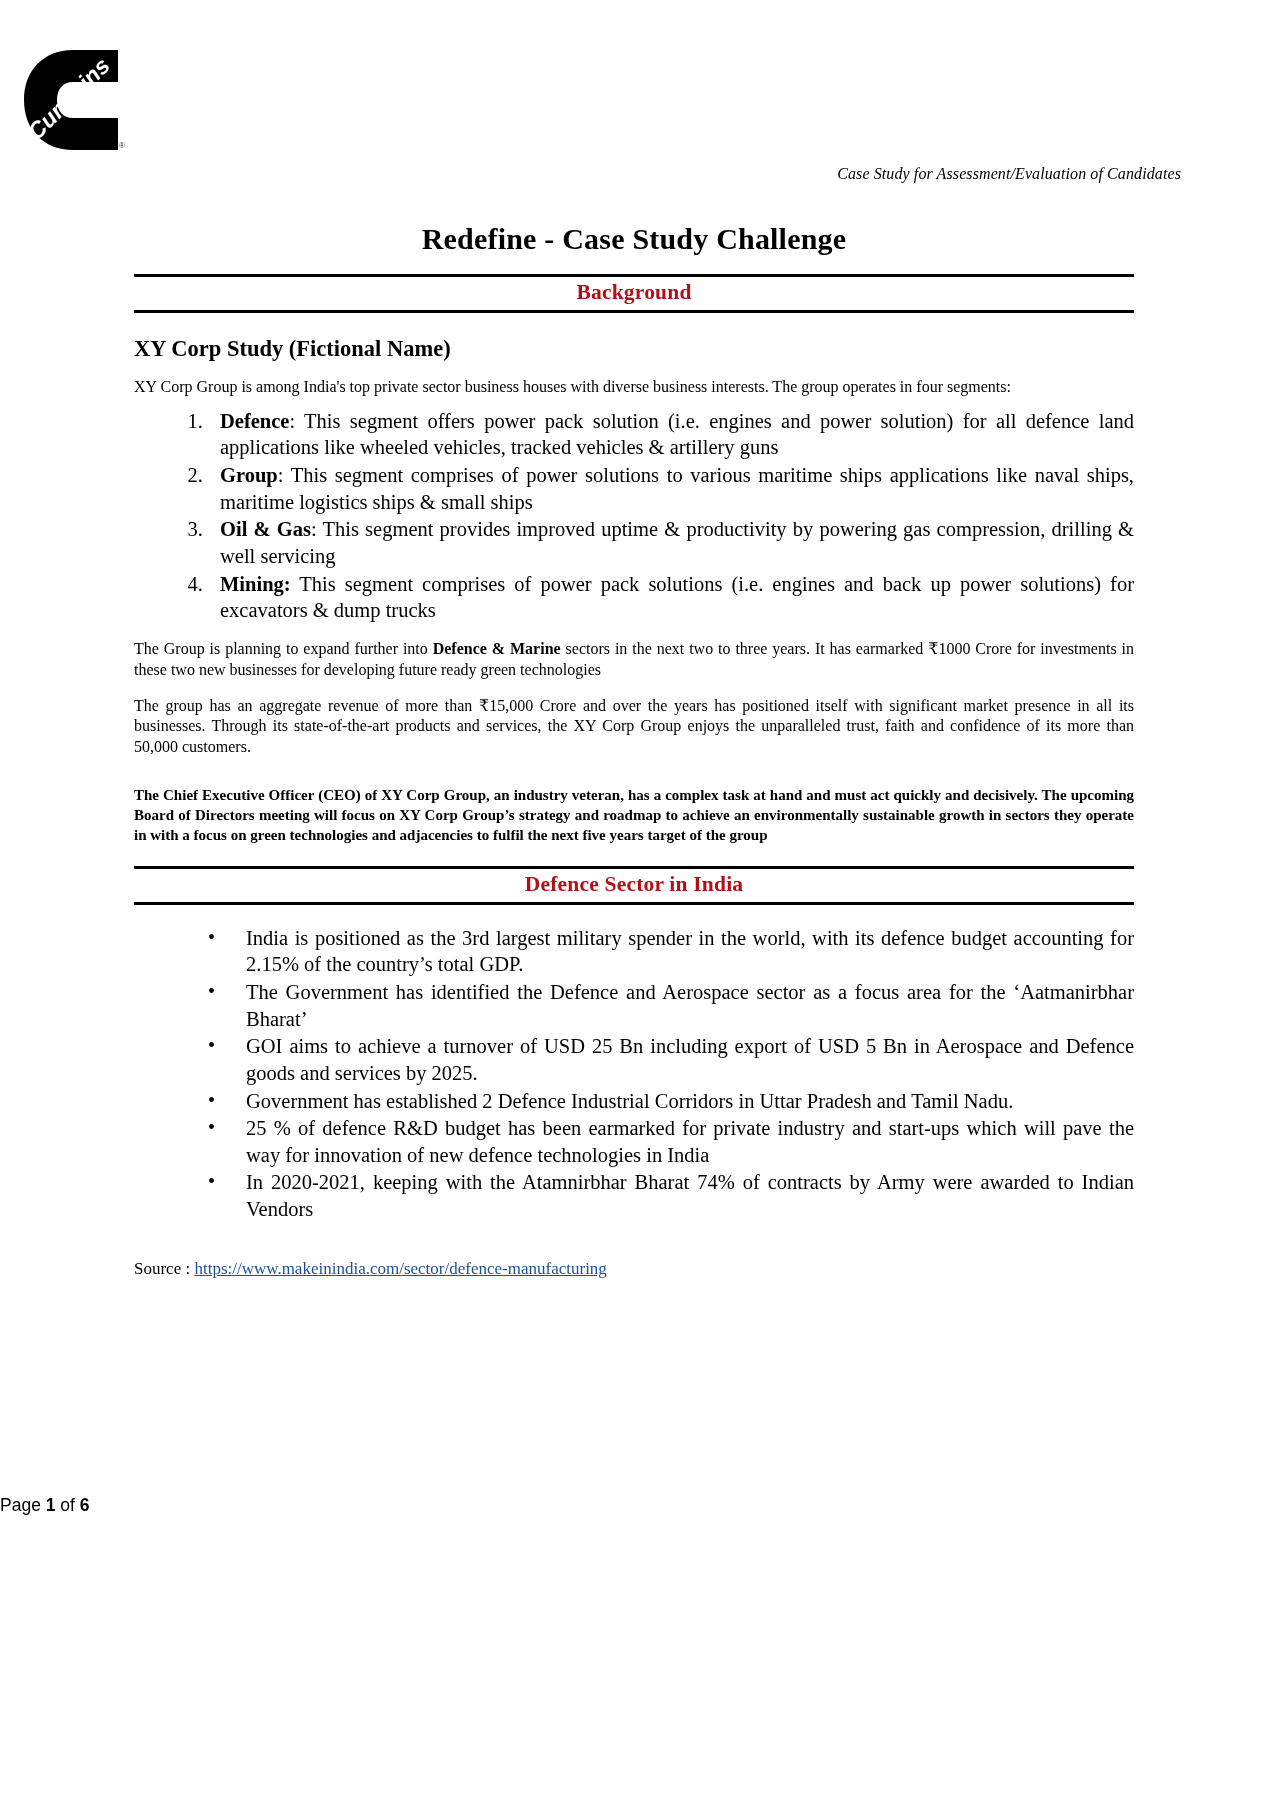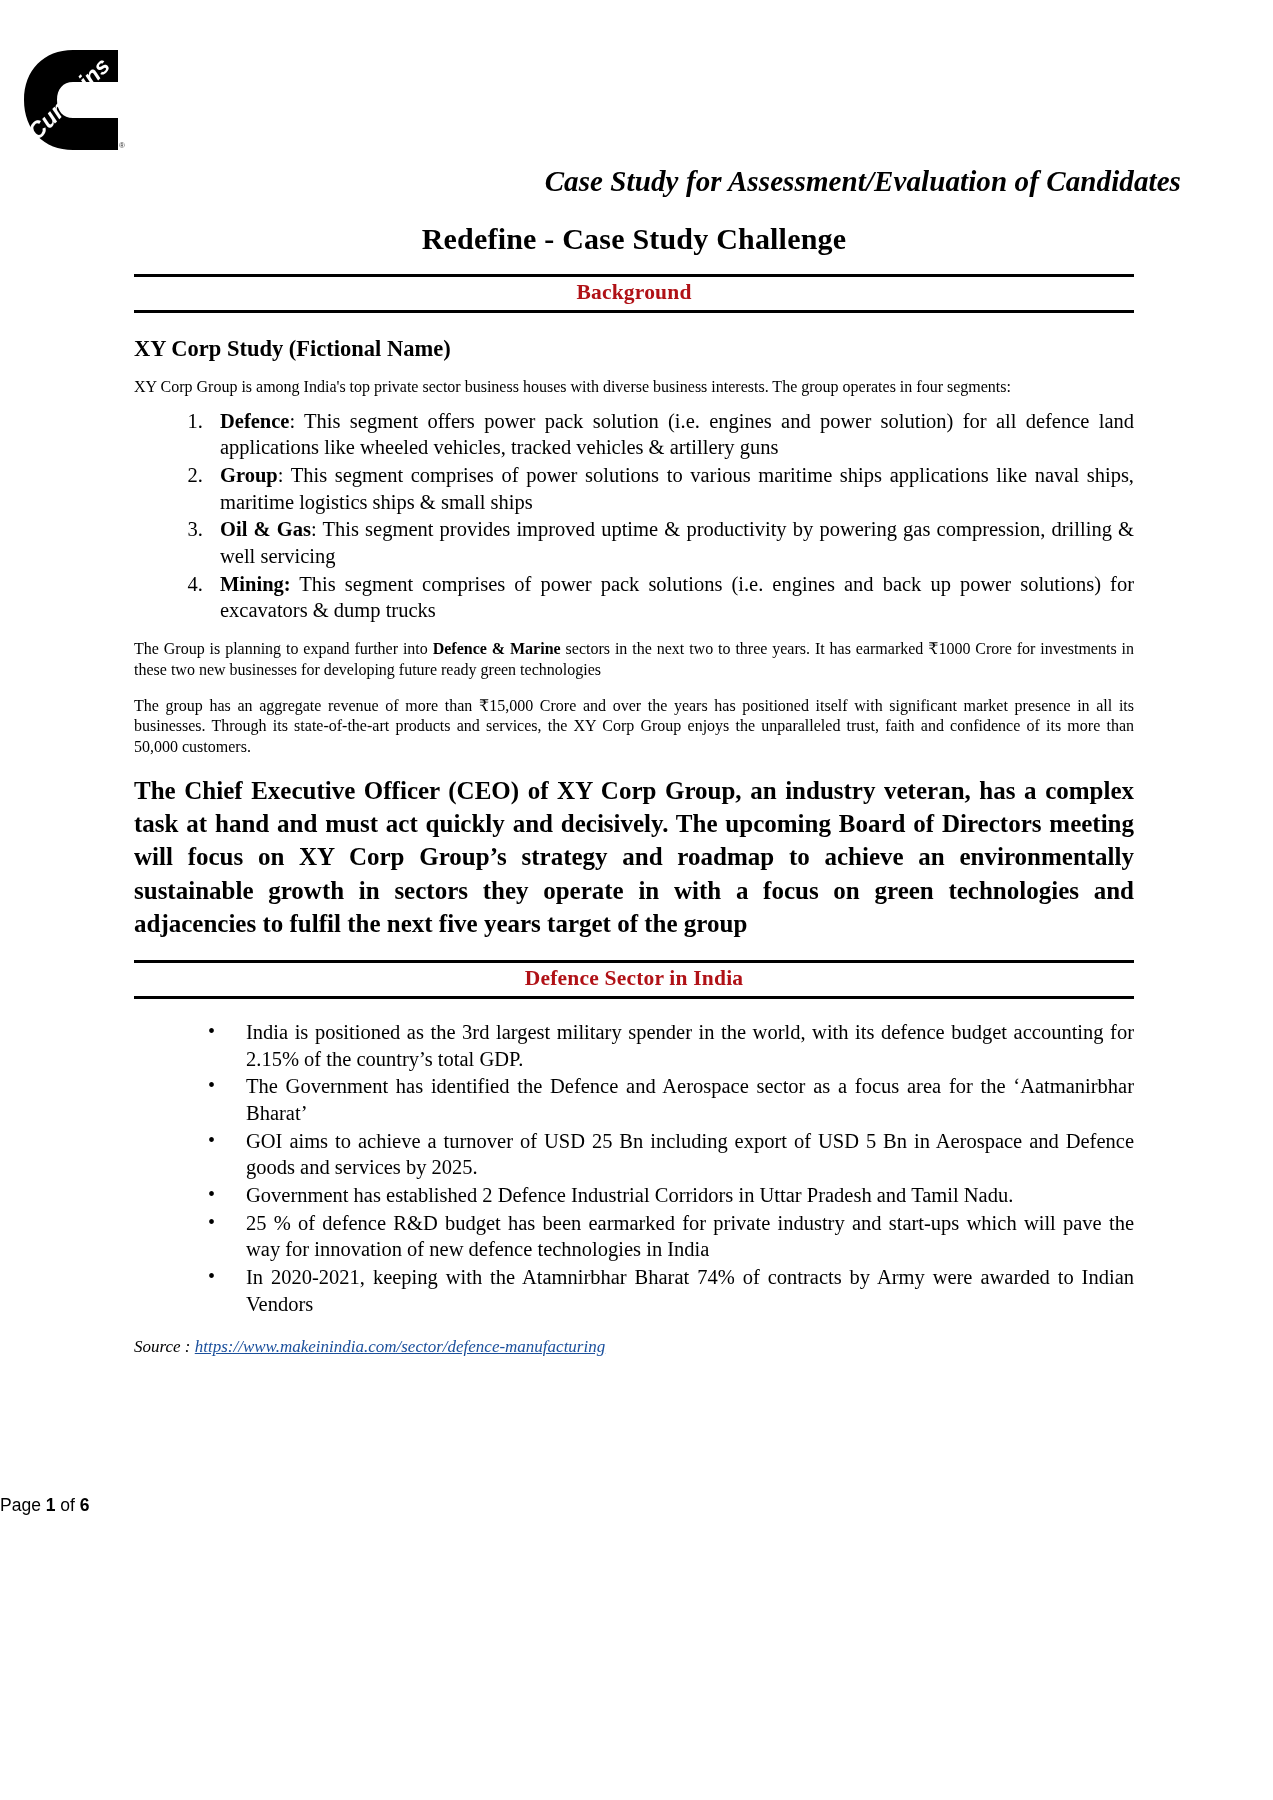--- a/index.html
+++ b/index.html
@@ -34,24 +34,23 @@
     width: 110px;
     height: 104px;
   }
   .logo svg { display: block; }
 
   .header-title {
     position: absolute;
     right: 92px;
     top: 165px;
     font-style: italic;
-    font-size: 29px;
+    font-size: 16px;
     letter-spacing: 0.1px;
     white-space: nowrap;
-    font-weight: bold;
   }
 
   
   .content {
     position: absolute;
     left: 134px;
     top: 0;
     width: 1000px;
   }
 
@@ -85,23 +84,23 @@
   }
 
   p.body {
     font-size: 16px;
     line-height: 1.30;
     margin: 15px 0 0 0;
     text-align: justify;
   }
   p.bold-block {
     font-weight: bold;
-    font-size: 25px;
+    font-size: 15px;
     line-height: 1.33;
-    margin: 16px 0 0 0;
+    margin: 28px 0 0 0;
     text-align: justify;
   }
 
   ol.segments {
     font-size: 20.5px;
     line-height: 1.30;
     margin: 10px 0 0 0;
     padding-left: 74px;
     text-align: justify;
   }
@@ -126,22 +125,21 @@
   ul.facts > li::before {
     content: "\2022";
     position: absolute;
     left: 0;
     top: -1px;
     font-size: 20px;
   }
 
   .source {
     font-size: 17px;
-    font-style: italic;
-    margin-top: 20px;
+    margin-top: 36px;
   }
   .source a {
     color: #1a4f9c;
     text-decoration: underline;
   }
 
   .footer {
     position: absolute;
     left: 0;
     right: 0;

